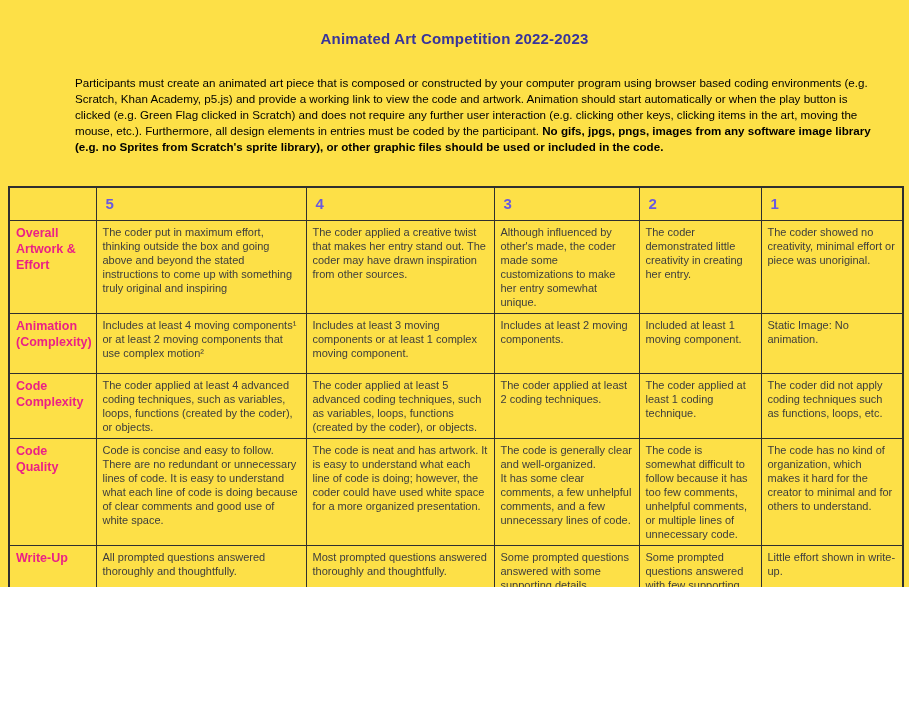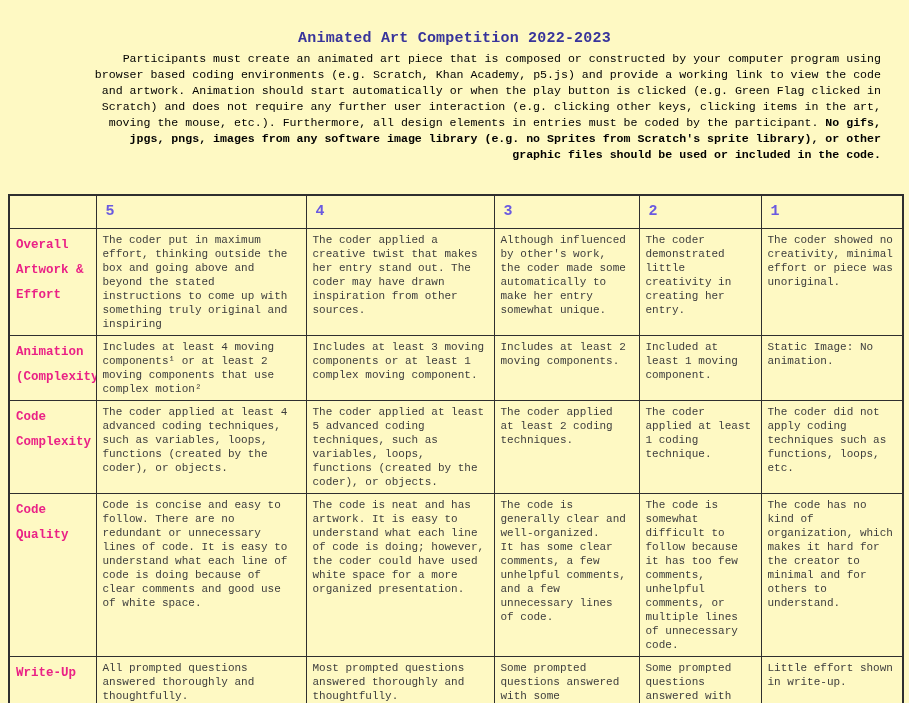--- a/index.html
+++ b/index.html
@@ -1,46 +1,46 @@
 <!DOCTYPE html>
 <html><head>
 <meta charset="utf-8">
 <style>
   html,body{margin:0;padding:0;background:#ffffff;}
   .page{
-    width:909px;height:703px;overflow:hidden;background:#fef9c3;
-    font-family:Liberation Mono, monospace;color:#111;position:relative;
+    width:909px;height:587px;overflow:hidden;background:#fde047;
+    font-family:Liberation Sans, sans-serif;color:#111;position:relative;
   }
   .title{
     text-align:center;padding-top:30px;font-size:15px;font-weight:bold;
     color:#38349B;letter-spacing:.2px;
   }
   .score-line{
     text-align:center;font-size:14px;color:#38349B;margin-top:7px;
   }
   .score-label{font-weight:bold;}
   .score-value{font-weight:normal;}
   .intro{
-    margin:4px 28px 0 75px;width:806px;font-size:11.6px;line-height:16px;color:#000;text-align:right;
+    margin:28px 28px 0 75px;width:806px;font-size:11.6px;line-height:16px;color:#000;
   }
   .intro strong{font-weight:bold;}
   table.rubric{
     margin:31px 0 0 8px;border-collapse:collapse;table-layout:fixed;width:894px;
     font-size:11px;line-height:14px;color:#3d3d3d;
   }
   table.rubric th,table.rubric td{
     border:1.5px solid #2f2f2f;padding:4px 6px;vertical-align:top;text-align:left;
     overflow:hidden;
   }
   table.rubric{border:2px solid #2f2f2f;}
   tr.hdr{height:33px;}
   tr.hdr th{vertical-align:middle;font-size:15px;font-weight:bold;color:#6A5AE0;padding-left:9px;}
   th.rowlabel{
     vertical-align:middle;text-align:center;color:#EA2186;font-weight:bold;
-    font-size:12.5px;line-height:25px;padding:2px 8px;
+    font-size:12.5px;line-height:16px;padding:2px 8px;
   }
   td.cell{white-space:pre-line;}
   tr.r1{height:71px;}
   tr.r2{height:60px;}
   tr.r3{height:62px;}
   tr.r4{height:103px;padding-left:46px;}
   tr.r5{height:46px;}
   .foot{
     margin-left:75px;margin-top:66px;
   }
@@ -81,21 +81,21 @@
         <th>3</th>
         <th>2</th>
         <th>1</th>
       </tr>
     </thead>
     <tbody>
       <tr class="r1">
         <th class="rowlabel">Overall Artwork &amp; Effort</th>
         <td class="cell">The coder put in maximum effort, thinking outside the box and going above and beyond the stated instructions to come up with something truly original and inspiring</td>
         <td class="cell">The coder applied a creative twist that makes her entry stand out. The coder may have drawn inspiration from other sources.</td>
-        <td class="cell">Although influenced by other's work, the coder made some automatically to make her entry somewhat unique.</td>
+        <td class="cell">Although influenced by other's made, the coder made some customizations to make her entry somewhat unique.</td>
         <td class="cell">The coder demonstrated little creativity in creating her entry.</td>
         <td class="cell">The coder showed no creativity, minimal effort or piece was unoriginal.</td>
       </tr>
       <tr class="r2">
         <th class="rowlabel">Animation (Complexity)</th>
         <td class="cell">Includes at least 4 moving components¹ or at least 2 moving components that use complex motion²</td>
         <td class="cell">Includes at least 3 moving components or at least 1 complex moving component.</td>
         <td class="cell">Includes at least 2 moving components.</td>
         <td class="cell">Included at least 1 moving component.</td>
         <td class="cell">Static Image: No animation.</td>

